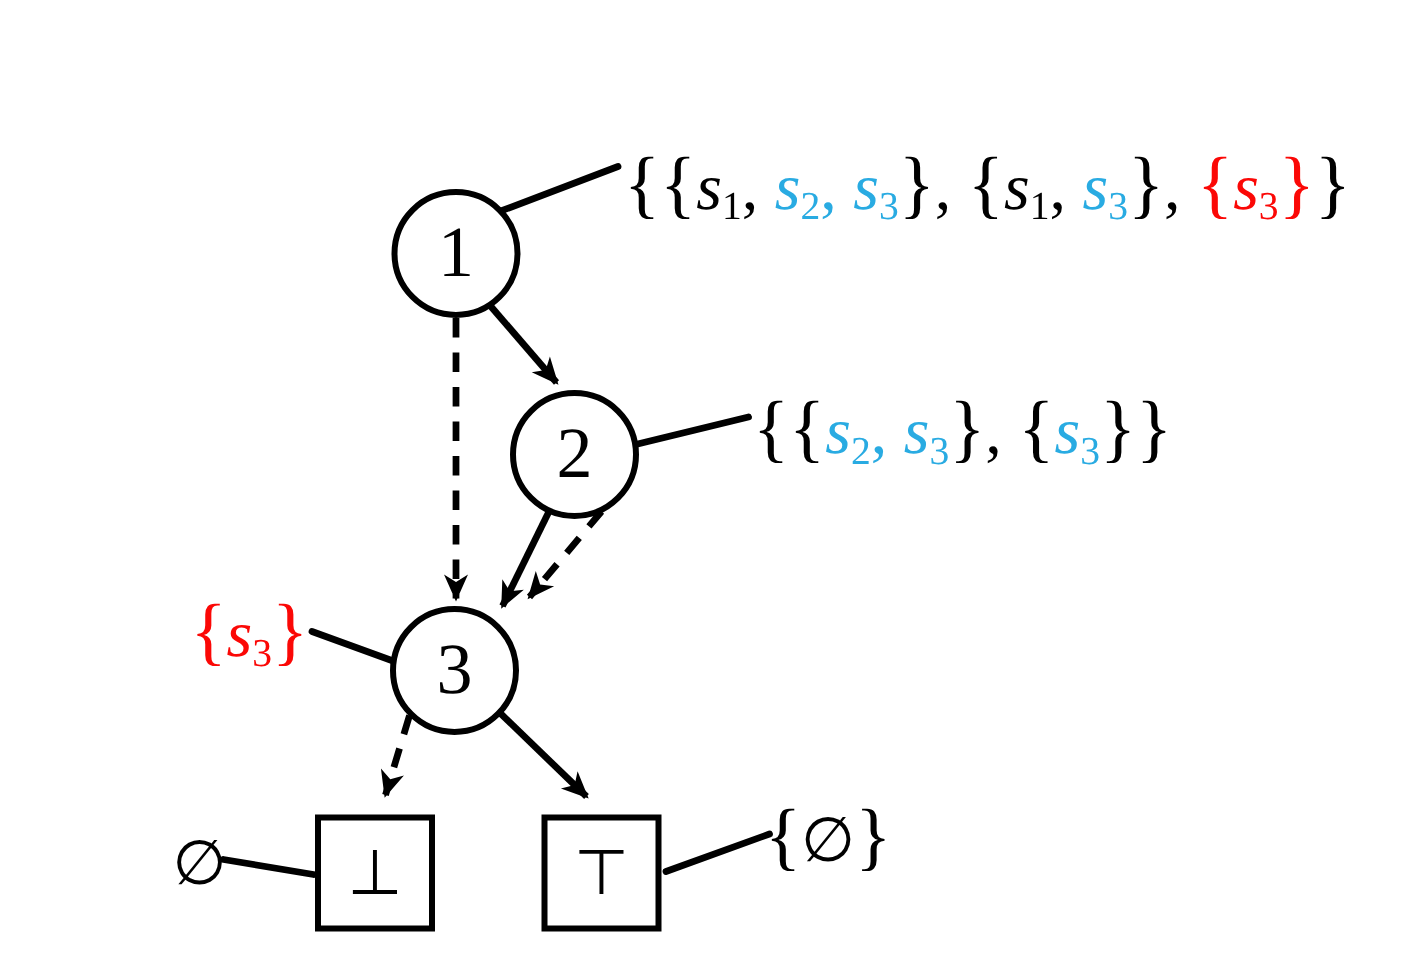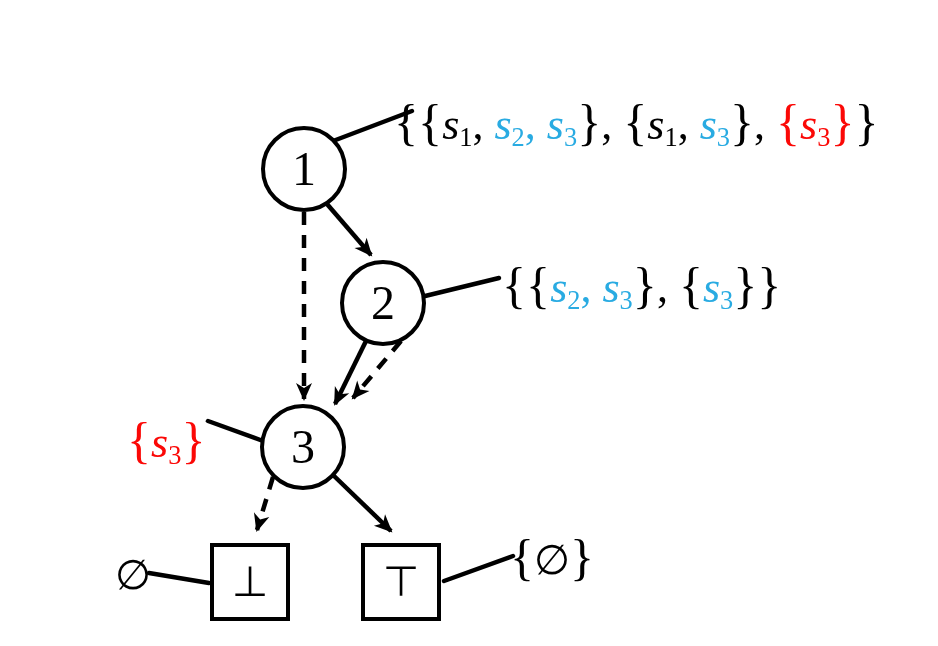--- a/index.html
+++ b/index.html
@@ -60,23 +60,23 @@
   #node-top { left: 361px; top: 543px; }
 
   .mathlabel {
     position: absolute;
     white-space: nowrap;
     font-family: "Liberation Serif", serif;
     font-size: 44px;
     line-height: 60px;
     color: #000000;
   }
-  #label-set1 { left: 394px; top: 92px; }
+  #label-set1 { left: 416px; top: 92px; }
   #label-set2 { left: 502px; top: 255px; }
-  #label-set3 { left: 127px; top: 410px; }
+  #label-set3 { left: 127px; top: 390px; }
   #label-empty { left: 115px; top: 545px; }
   #label-topset { left: 510px; top: 527px; }
 
   .seg { color: #000; }
   .seg.it { font-style: italic; }
   .seg.brace { font-size: 1.14em; }
   .seg.sans { font-family: "DejaVu Sans", sans-serif; font-size: 0.94em; }
   .subscript {
     font-size: 0.6em;
     font-style: normal;

